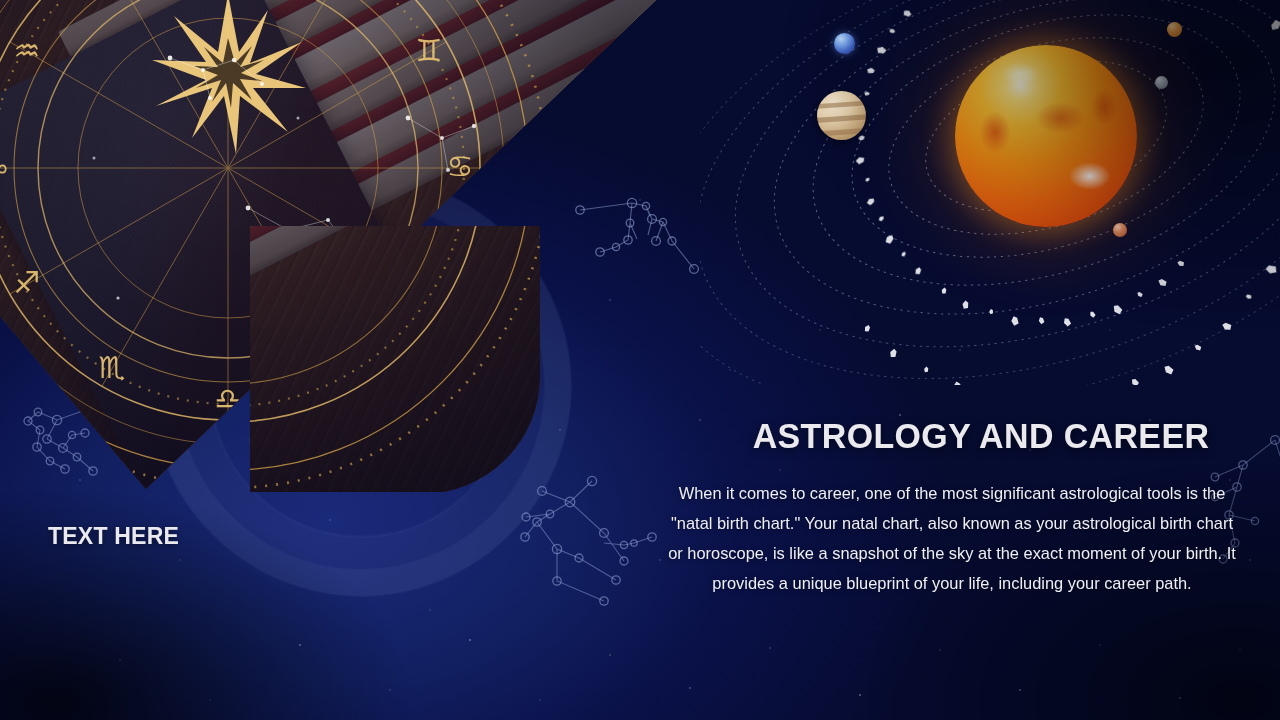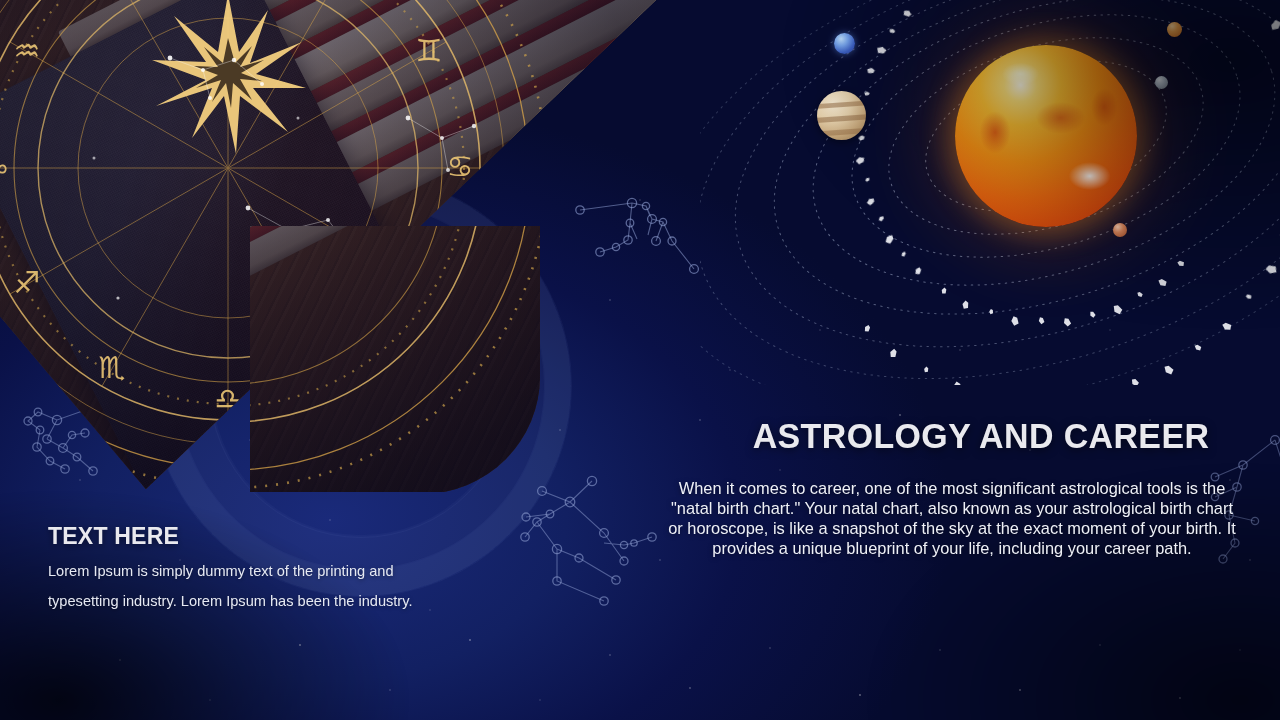--- a/index.html
+++ b/index.html
@@ -238,21 +238,21 @@
     text-shadow: 0 2px 9px rgba(0,0,0,0.55);
   }
   .body-text {
     position: absolute;
     left: 664px;
     top: 478px;
     width: 576px;
     text-align: center;
     color: #eef0f6;
     font-size: 16.4px;
-    line-height: 20px;
+    line-height: 30px;
     font-family: "Liberation Sans", sans-serif;
     text-shadow: 0 1px 5px rgba(0,0,0,0.5);
   }
   .left-heading {
     position: absolute;
     left: 48px;
     top: 522px;
     color: #e9e9ee;
     font-size: 24px;
     font-weight: bold;
@@ -772,15 +772,14 @@
           </g>
         </svg>
       </div>
     </div>
   </div>
 
   <div class="title">ASTROLOGY AND CAREER</div>
   <div class="body-text">When it comes to career, one of the most significant astrological tools is the "natal birth chart." Your natal chart, also known as your astrological birth chart or horoscope, is like a snapshot of the sky at the exact moment of your birth. It provides a unique blueprint of your life, including your career path.</div>
 
   <div class="left-heading">TEXT HERE</div>
-  <div class="left-body">Lorem Ipsum is simply dummy text of the printing and typesetting industry. Lorem Ipsum has been the industry.</div>
 
 </div>
 
 </body></html>

